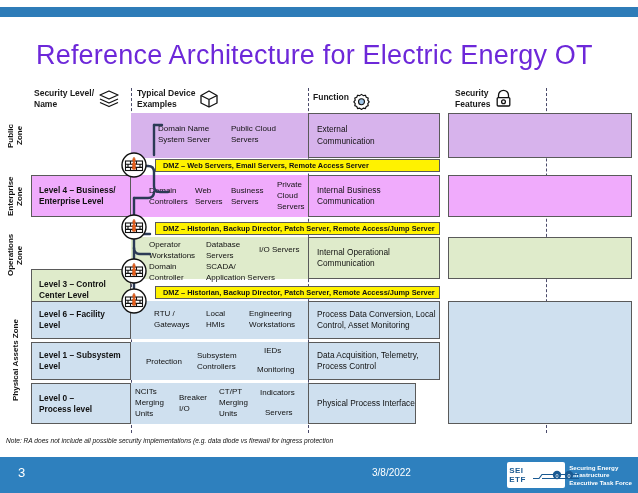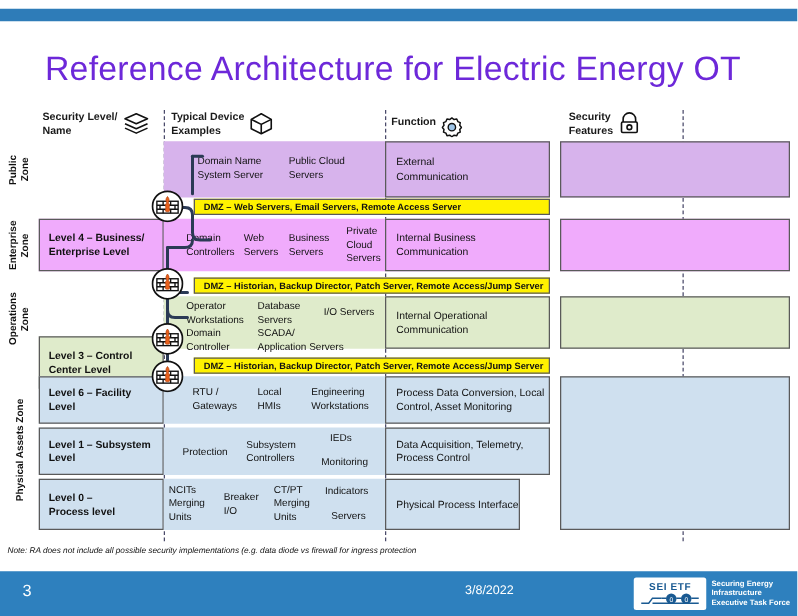--- a/index.html
+++ b/index.html
@@ -29,21 +29,21 @@
     color:#ffffff; font-size:10px;
   }
 
   
   .logo-wrap {
     position:absolute; right:6px; top:5px;
     display:flex; align-items:center; gap:4px;
   }
   .logo-mark {
     width:58px; height:26px; background:#ffffff; border-radius:2px;
-    display:flex; flex-direction:column; align-items:center;
+    display:flex; flex-direction:row; align-items:center;
     justify-content:center; padding:1px 2px;
   }
   .logo-mark .lm-top {
     font-size:8px; font-weight:700; color:#1A5A92; letter-spacing:0.5px;
     line-height:9px;
   }
   .logo-mark .lm-bot { position:relative; width:50px; height:11px; }
   .logo-mark .lm-bot svg { position:absolute; left:0; top:0; }
   .logo-text {
     color:#ffffff; font-size:6.2px; line-height:7.4px; font-weight:700;

